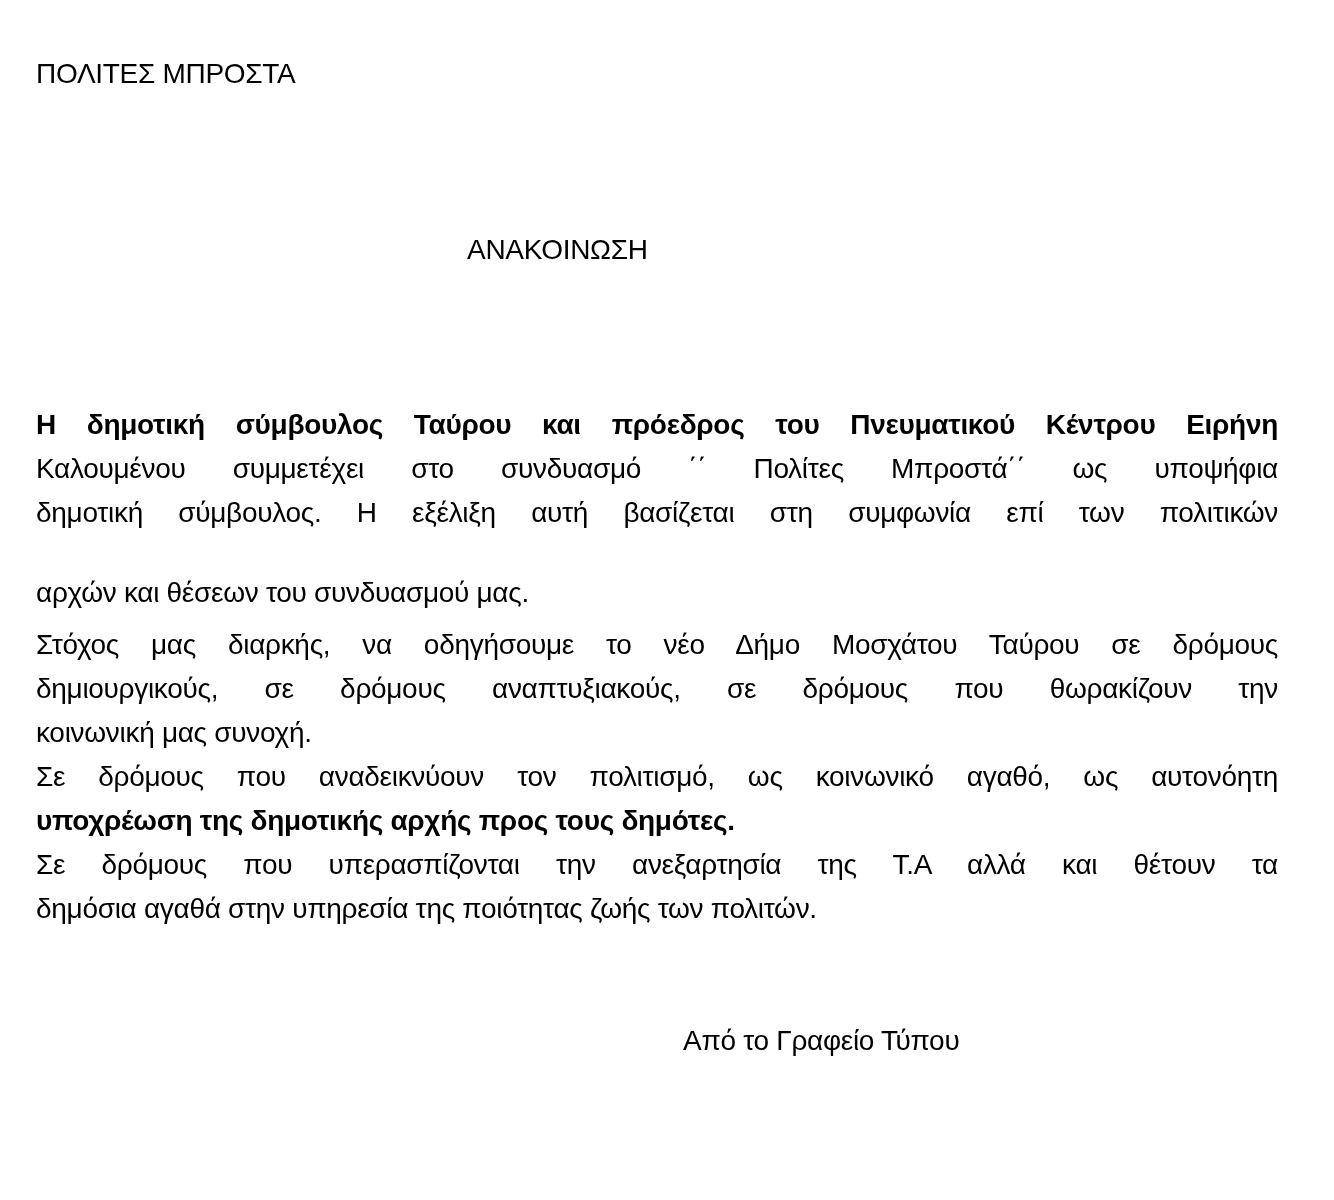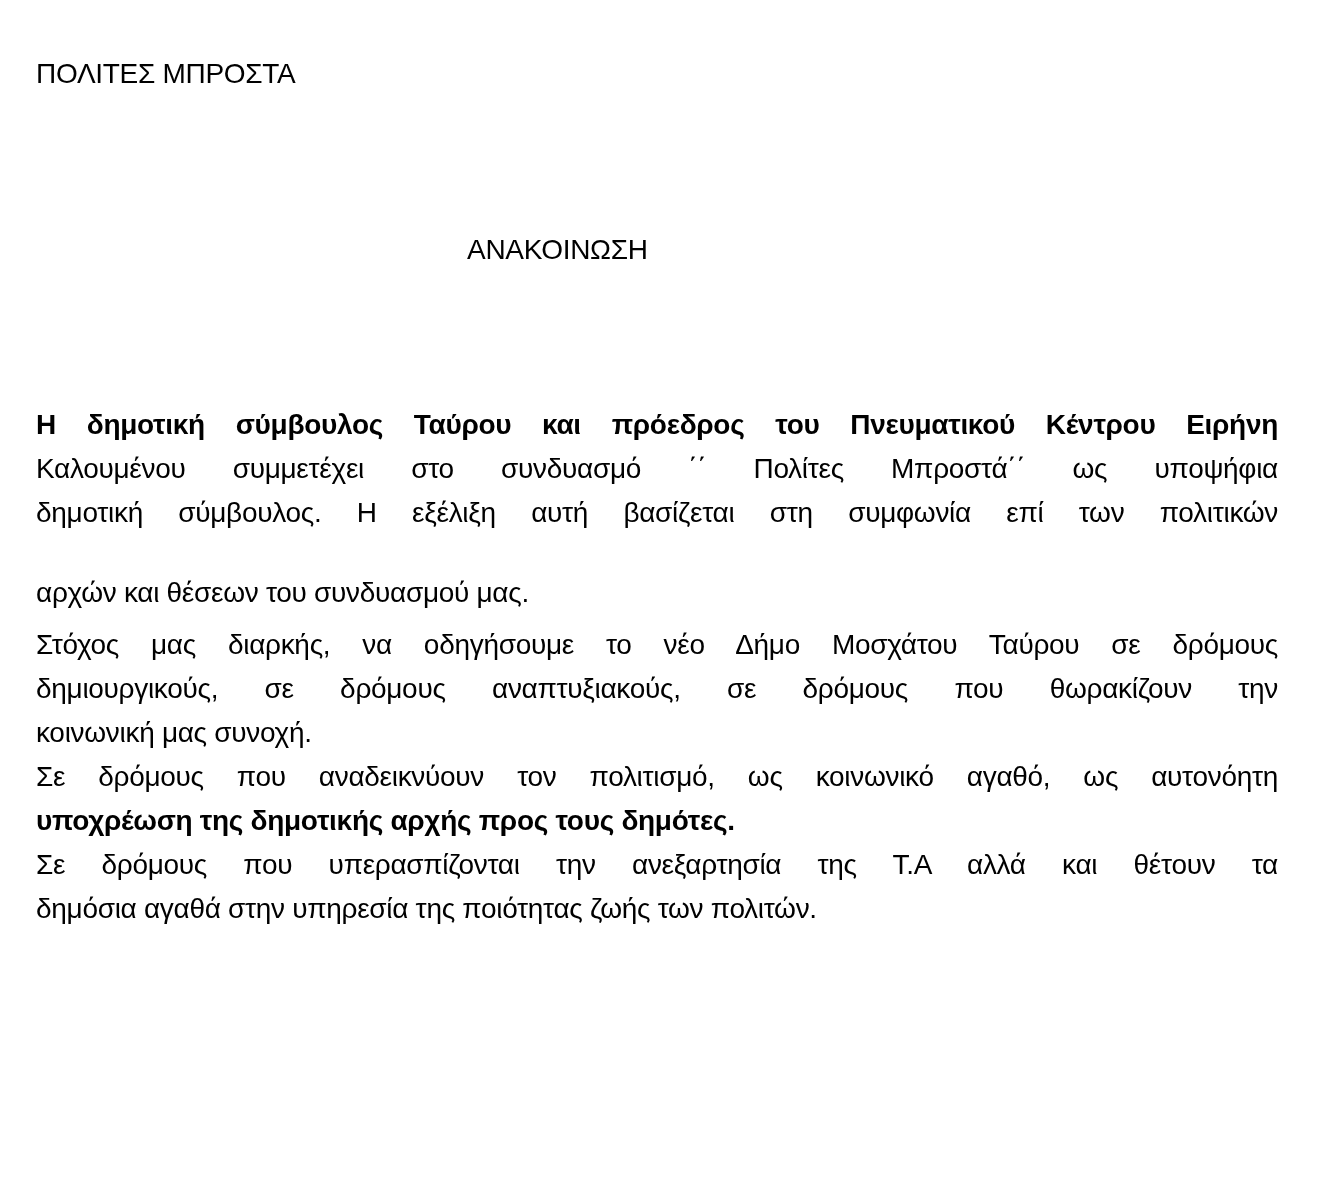--- a/index.html
+++ b/index.html
@@ -59,14 +59,15 @@
   <div>
     <div class="line just" style="top:623px;">Στόχος μας διαρκής, να οδηγήσουμε το νέο Δήμο Μοσχάτου Ταύρου σε δρόμους</div>
     <div class="line just" style="top:667px;">δημιουργικούς, σε δρόμους αναπτυξιακούς, σε δρόμους που θωρακίζουν την</div>
     <div class="line plain" style="top:711px;">κοινωνική μας συνοχή.</div>
     <div class="line just" style="top:755px;">Σε δρόμους που αναδεικνύουν τον πολιτισμό, ως κοινωνικό αγαθό, ως αυτονόητη</div>
     <div class="line plain" style="top:799px;font-weight:bold;">υποχρέωση της δημοτικής αρχής προς τους δημότες.</div>
     <div class="line just" style="top:843px;">Σε δρόμους που υπερασπίζονται την ανεξαρτησία της Τ.Α αλλά και θέτουν τα</div>
     <div class="line plain" style="top:887px;">δημόσια αγαθά στην υπηρεσία της ποιότητας ζωής των πολιτών.</div>
   </div>
 
+  <div class="line" style="top:1019px; left:683px;">Από το Γραφείο Τύπου</div>
 
 </div>
 
 </body></html>

